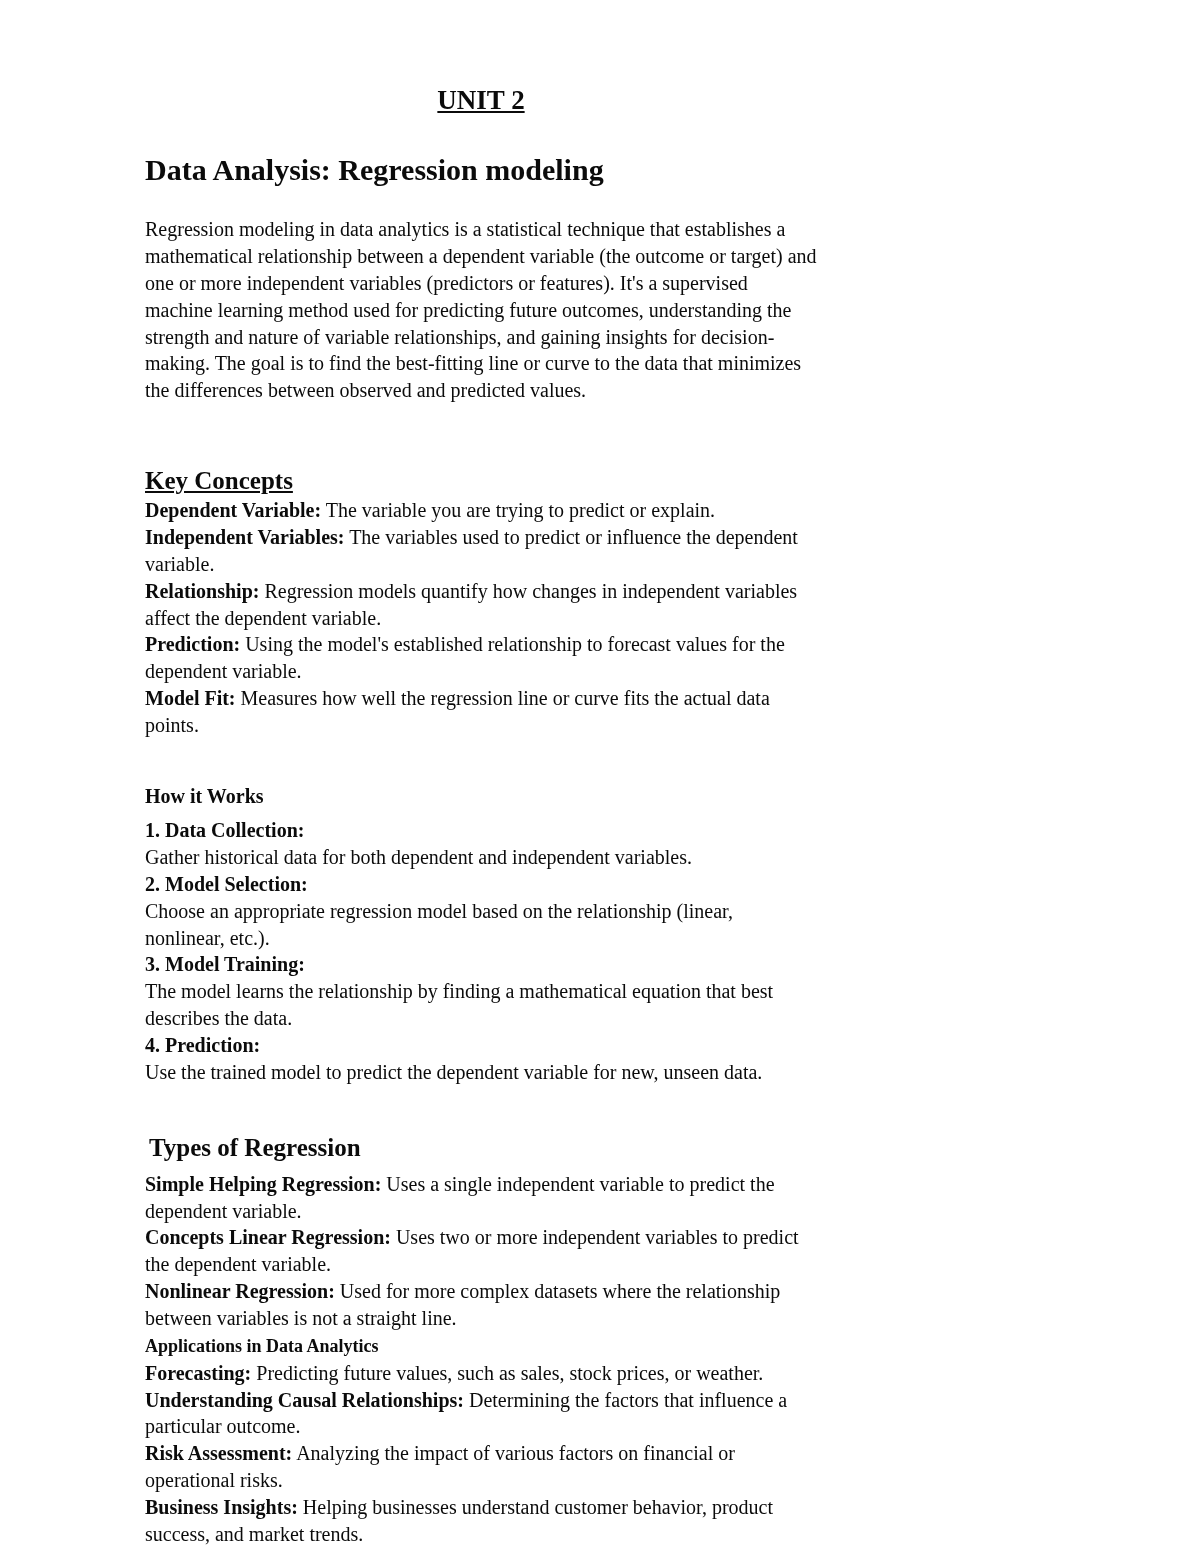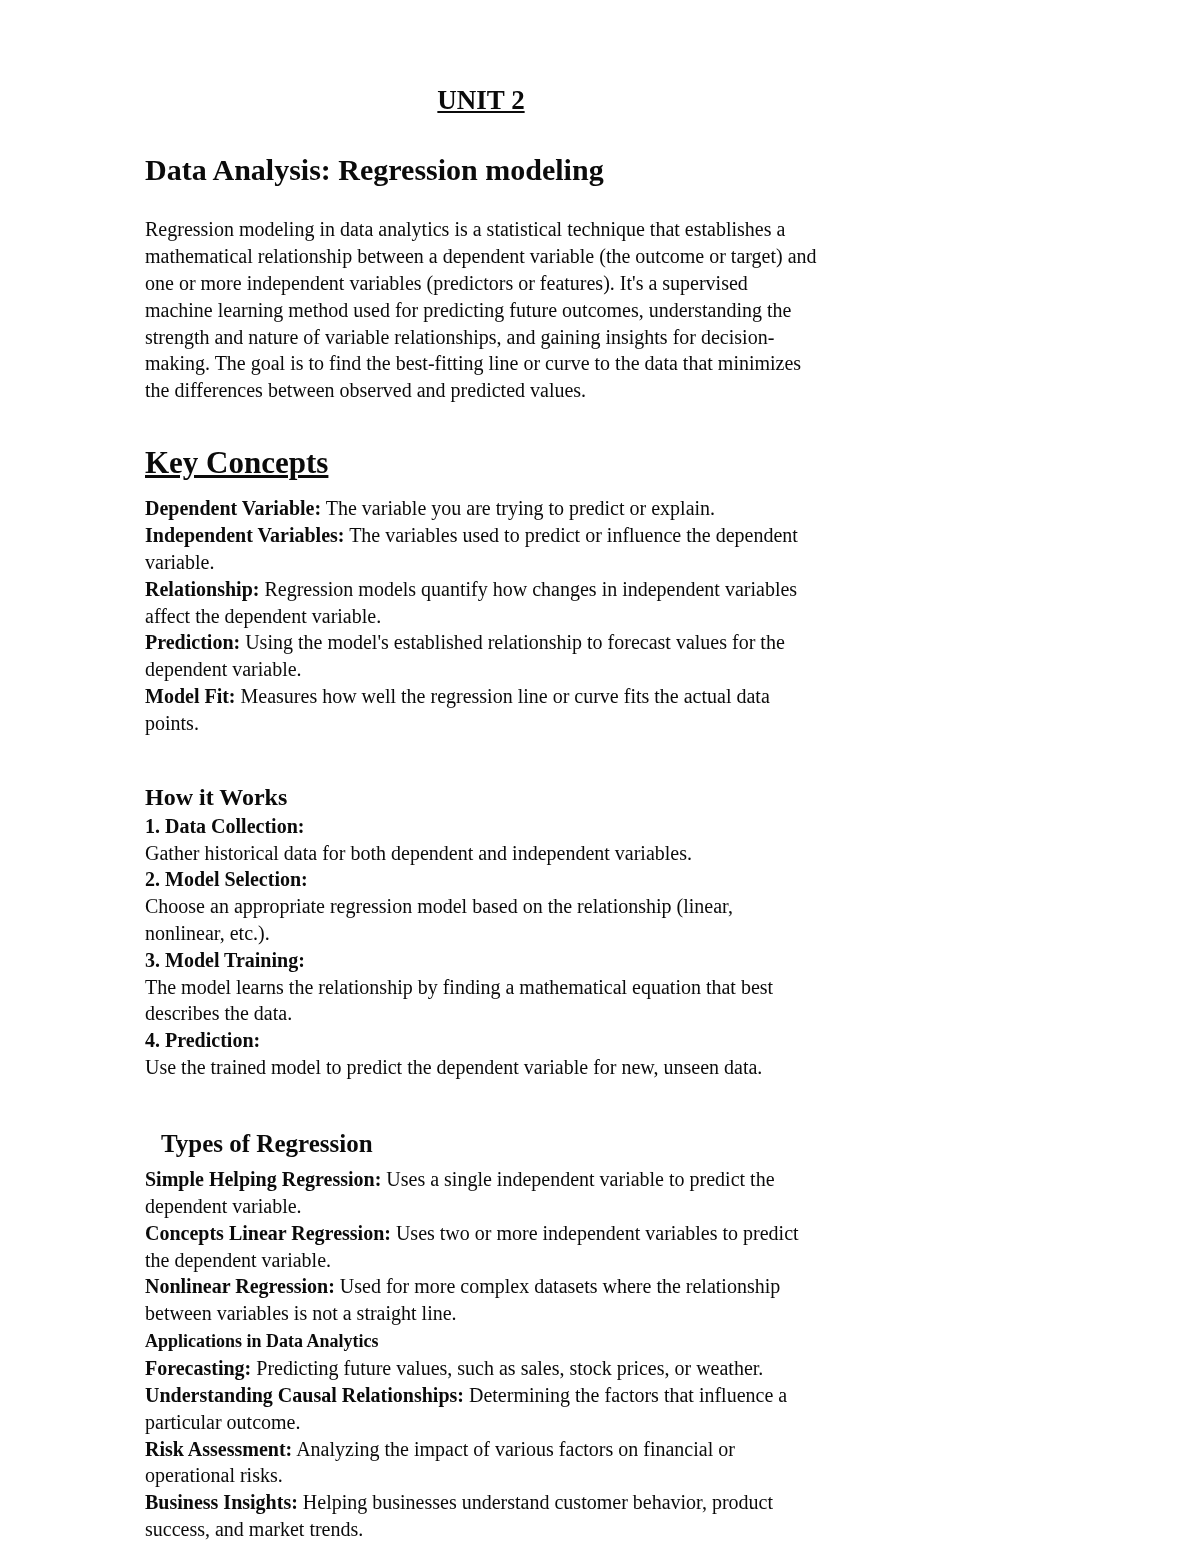--- a/index.html
+++ b/index.html
@@ -25,41 +25,41 @@
     text-decoration: underline;
     text-align: center;
     margin: 0 0 32px 0;
   }
   .main-heading {
     font-size: 30px;
     font-weight: bold;
     margin: 0 0 26px 0;
   }
   .intro {
-    margin: 0 0 38px 0;
+    margin: 0 0 60px 0;
   }
   .section-heading {
-    font-size: 31px;
+    font-size: 25px;
     font-weight: bold;
     text-decoration: underline;
-    margin: 0 0 12px 0;
+    margin: 0 0 0 0;
   }
   .b { font-weight: bold; margin-top: 19px; }
   .concept, .step-label, .step-text, .type-item, .app-item {
     margin: 0;
   }
   .sub-heading {
-    font-size: 24px;
+    font-size: 20px;
     font-weight: bold;
-    margin: 44px 0 0 0;
+    margin: 44px 0 8px 0;
   }
   .types-heading {
     font-size: 25px;
     font-weight: bold;
-    margin: 46px 0 6px 16px;
+    margin: 46px 0 6px 4px;
   }
   .apps-heading {
     font-size: 18px;
     font-weight: bold;
     margin: 2px 0 2px 0;
   }
 </style>
 </head>
 <body>
 

